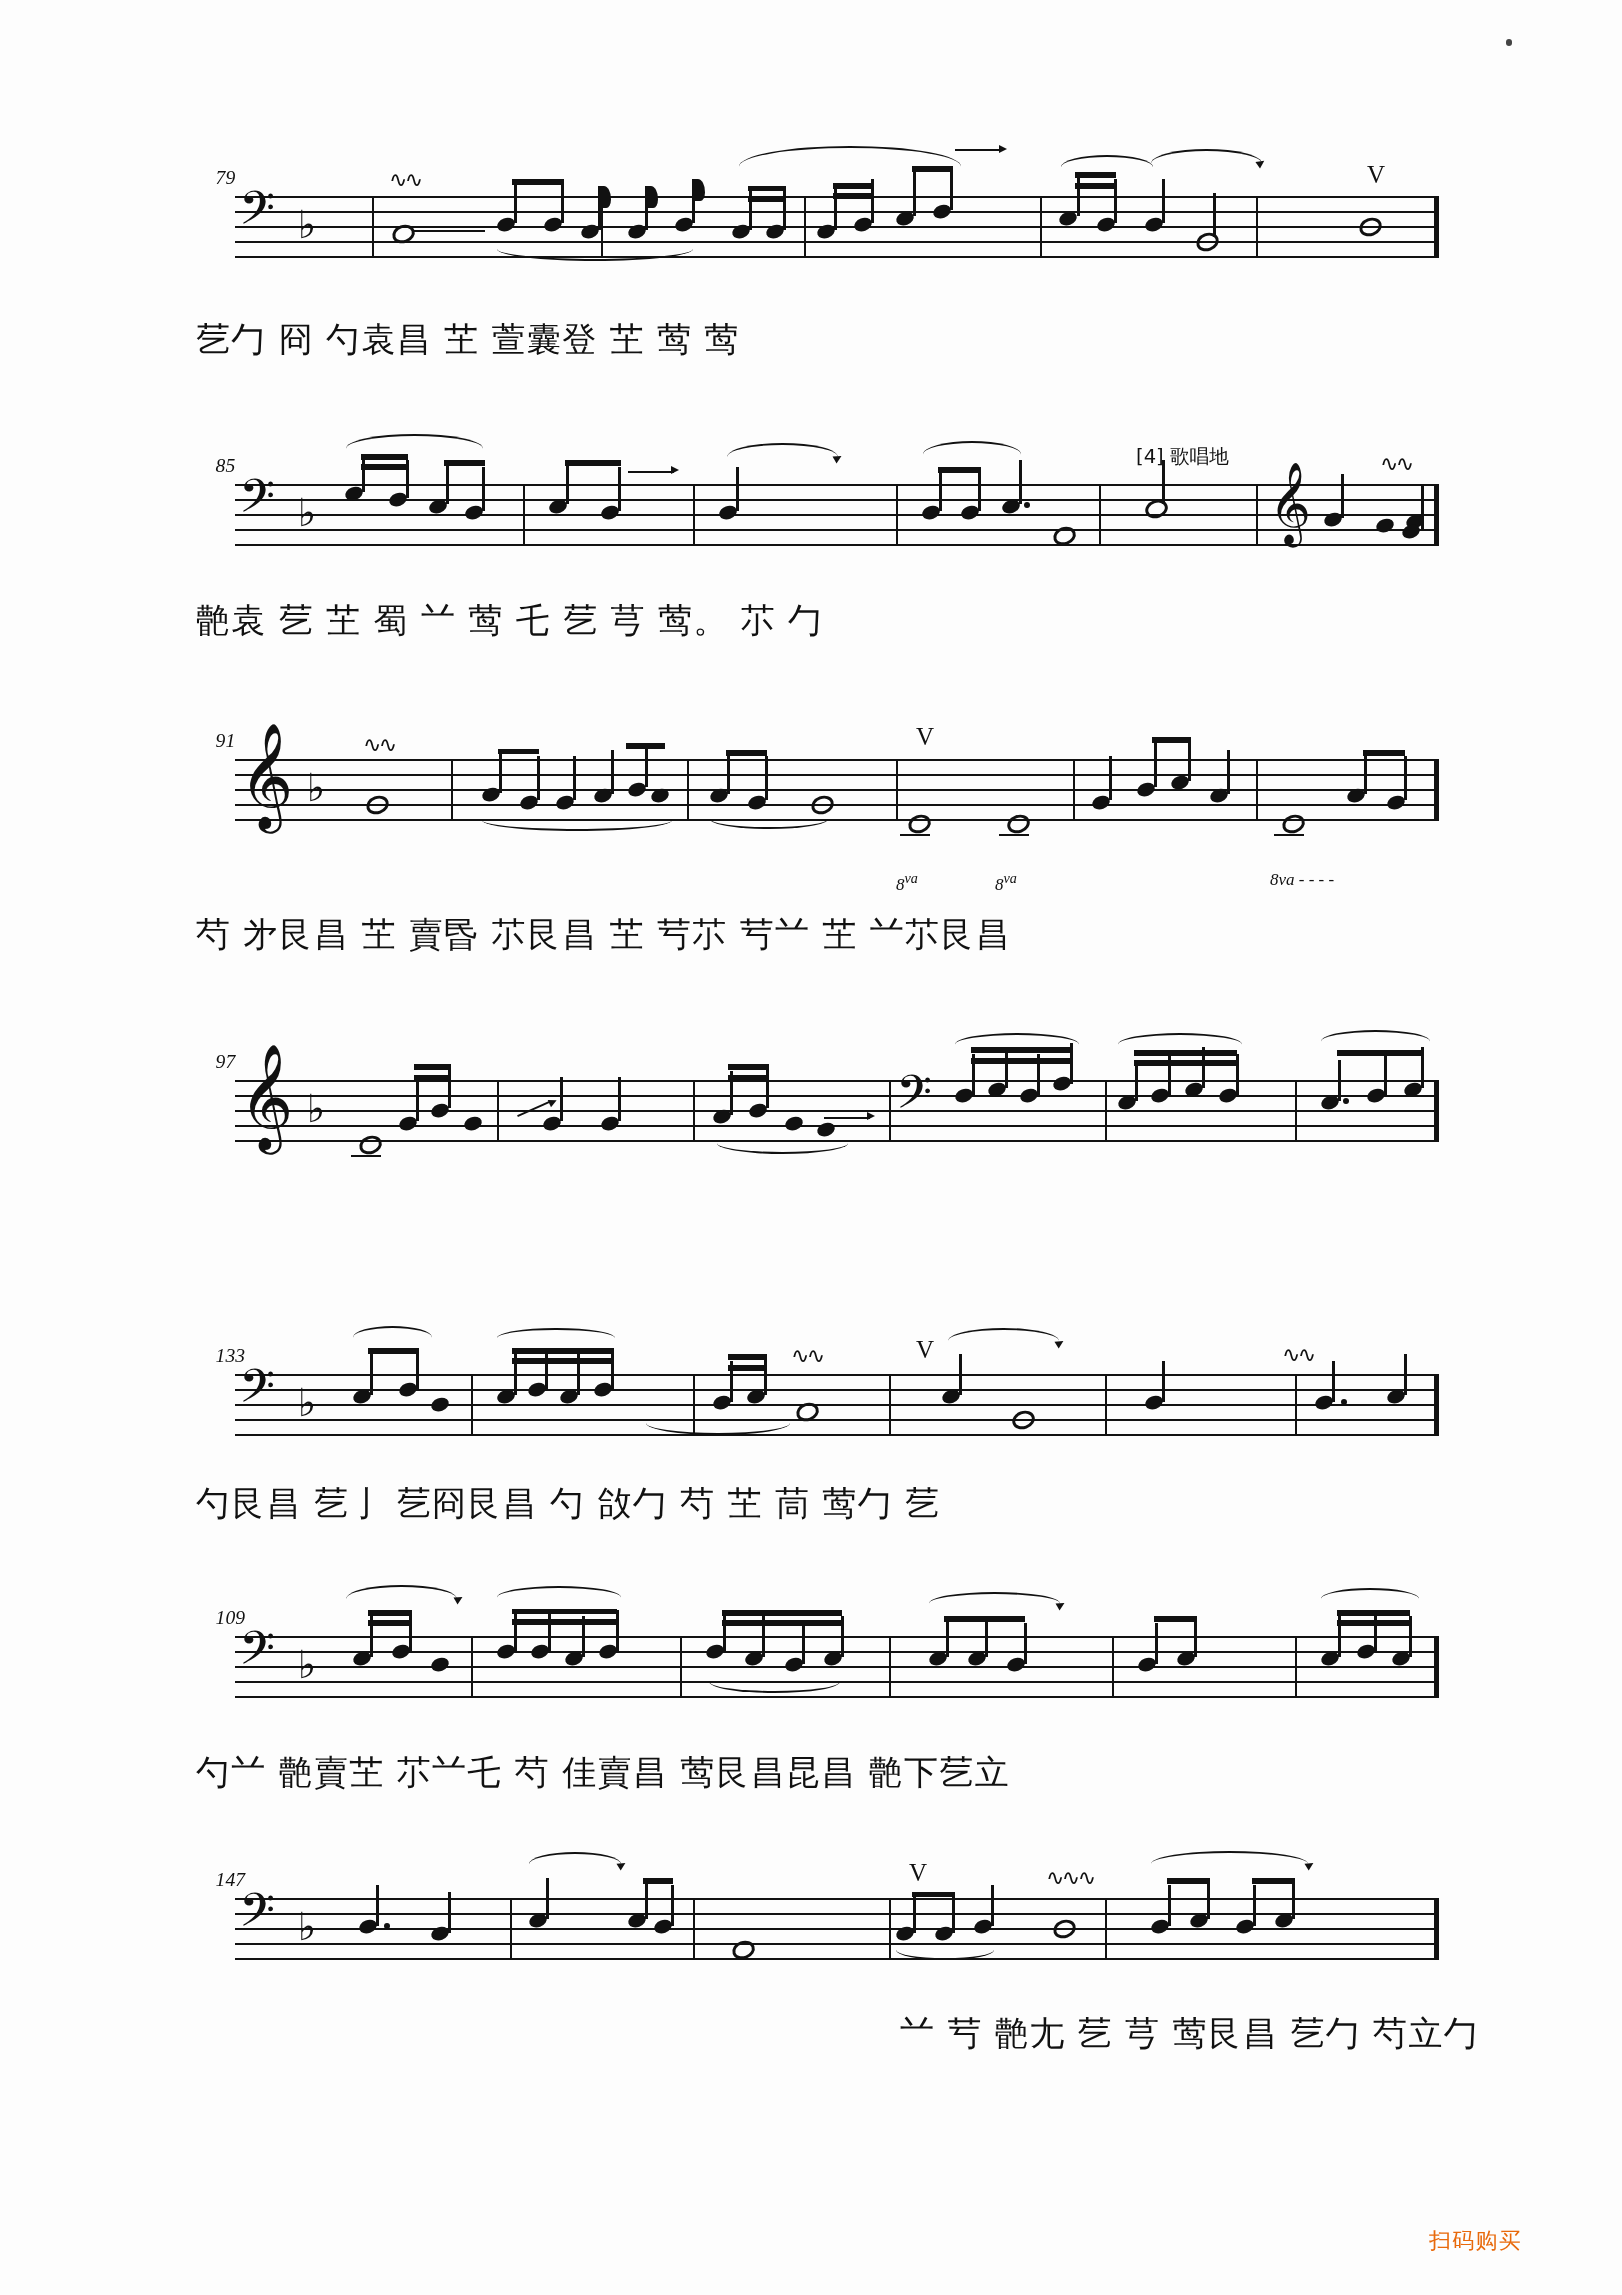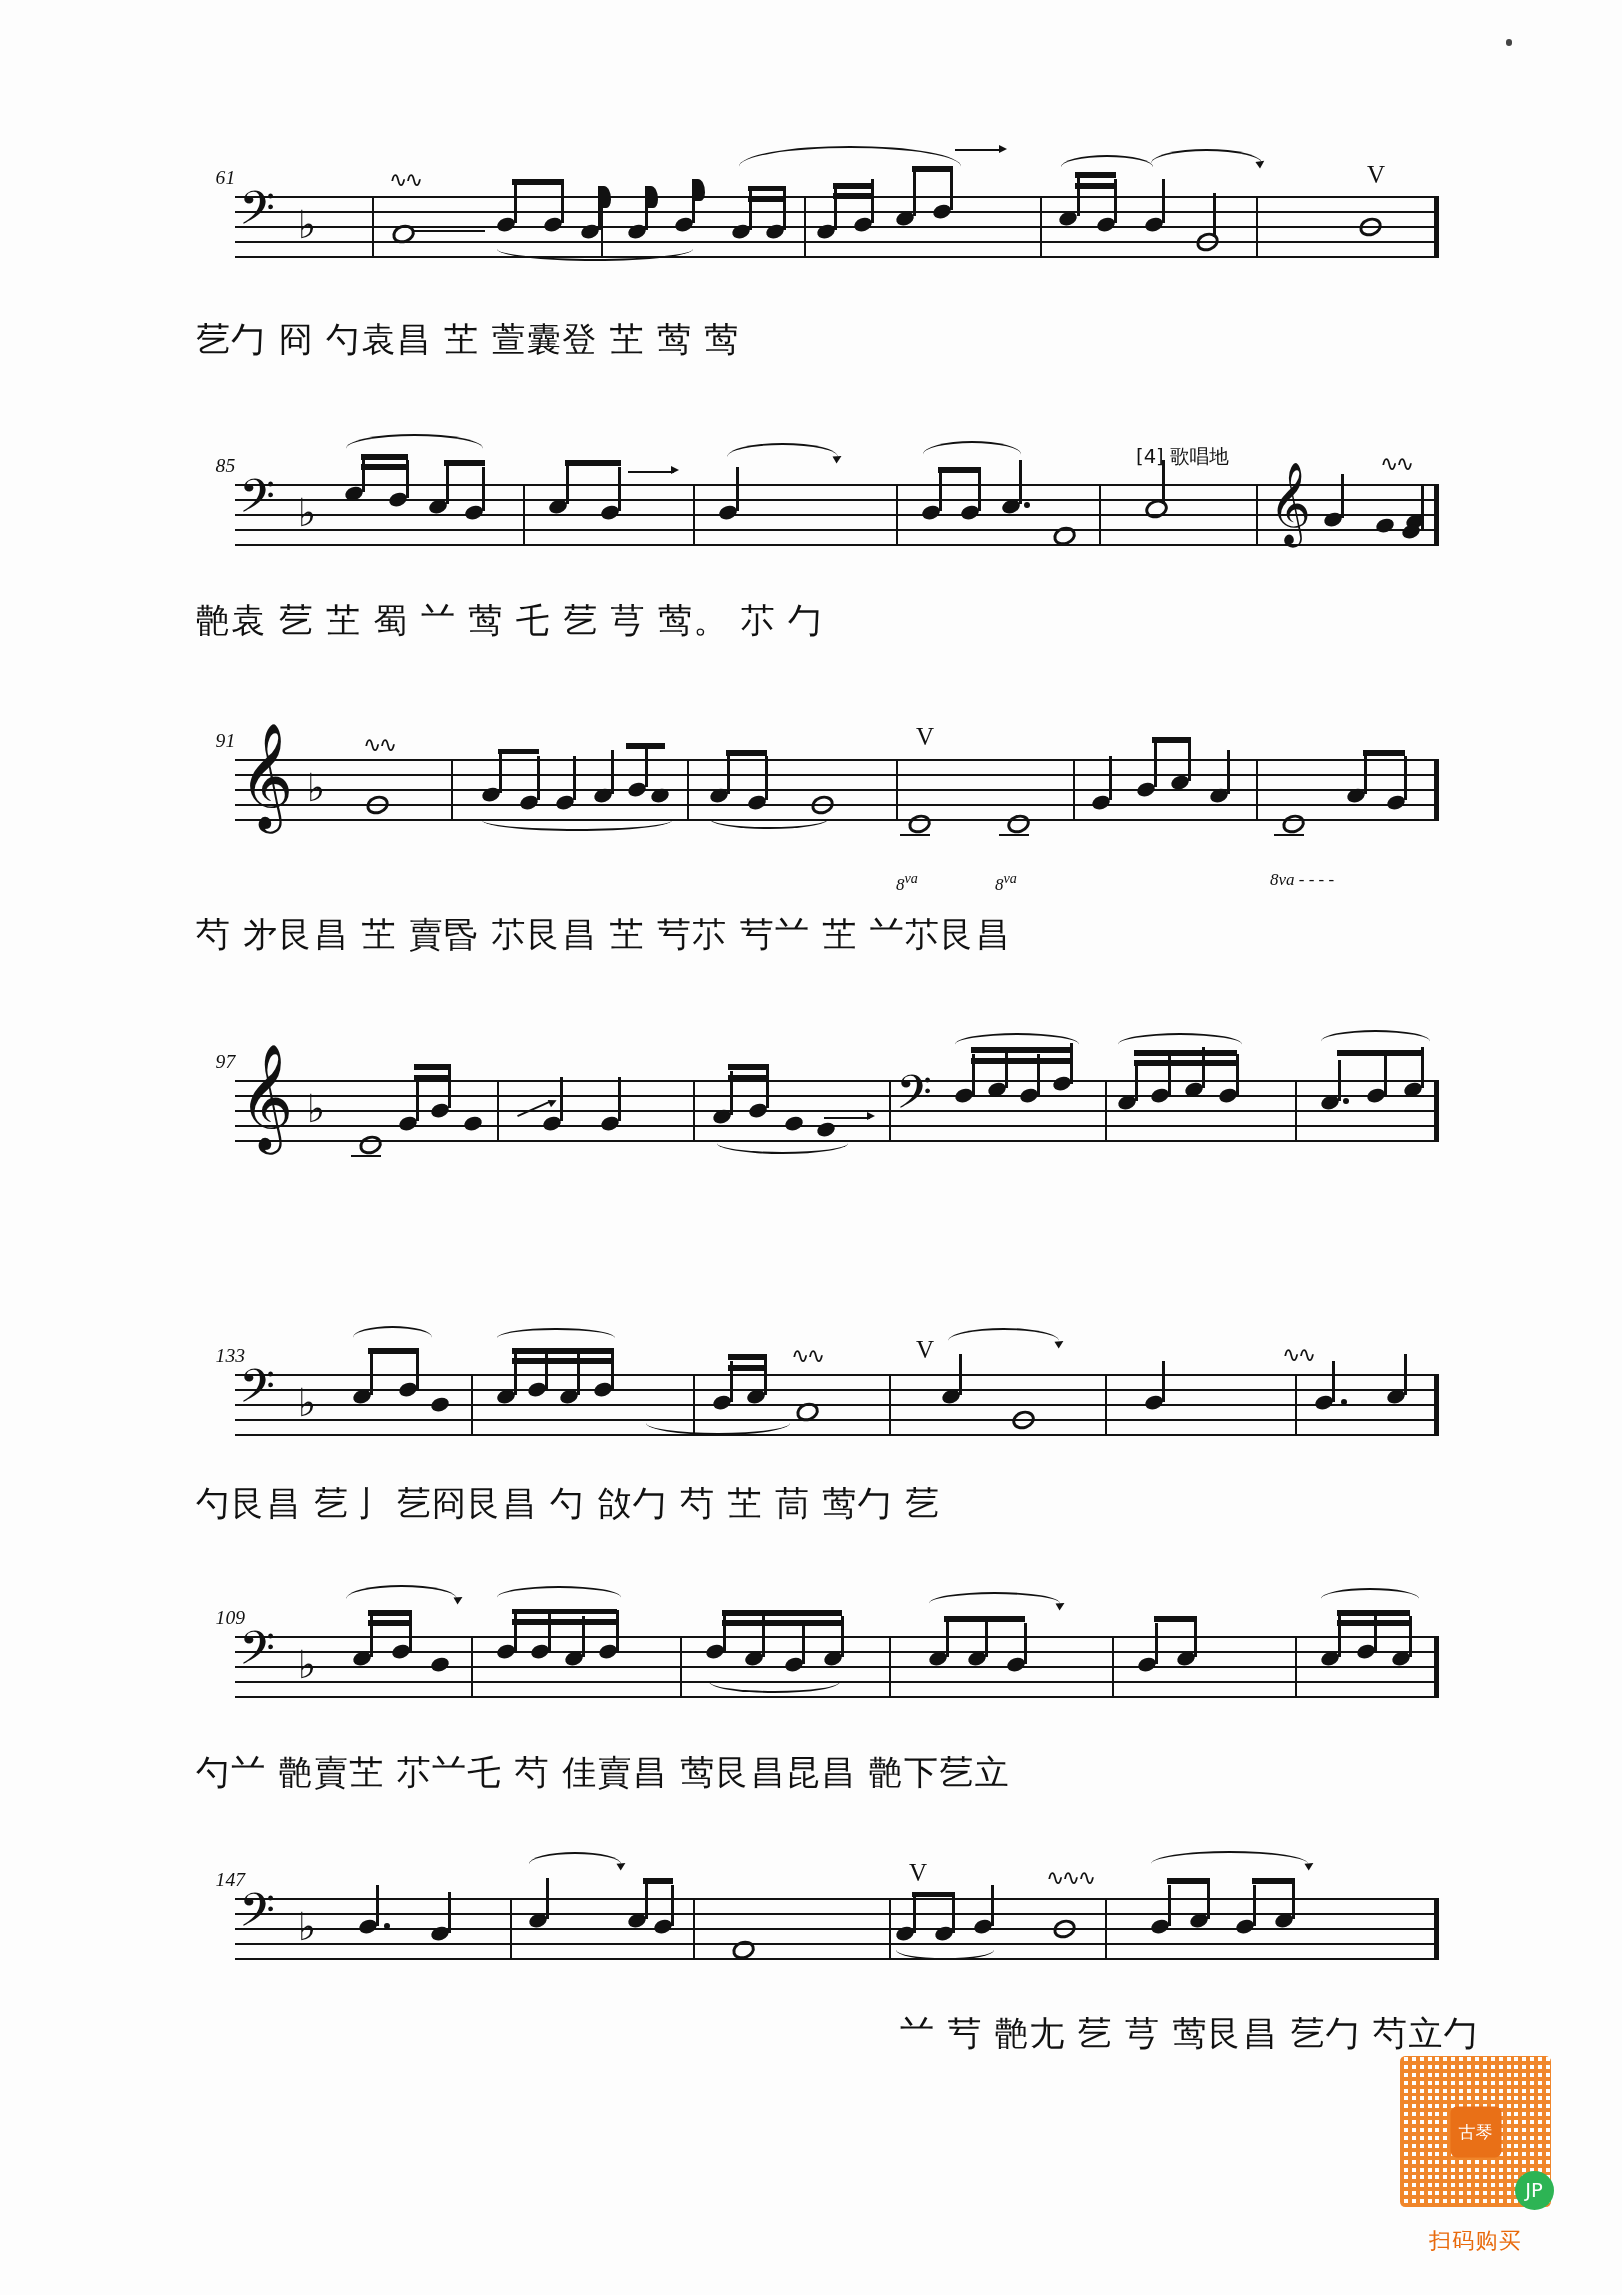--- a/index.html
+++ b/index.html
@@ -294,21 +294,21 @@
   }
 </style>
 </head>
 <body>
 
 <div class="page">
 
   <div class="corner-mark" style="right:111px; top:39px;"></div>
 
   <div class="system" style="top:196px;">
-    <div class="measure-number">61</div>
+    <div class="measure-number">79</div>
     <div class="staff">
       <div class="line"></div>
       <div class="line"></div>
       <div class="line"></div>
       <div class="line"></div>
       <div class="line"></div>
 
       <div class="clef bass" style="left:3.9px;">𝄢</div>
       <div class="keysig" style="left:63px; top:9.2px;">♭</div>
 
@@ -831,21 +831,17 @@
       <div class="beam" style="left:1017px; top:-19.6px; width:42px;"></div>
       <div class="slur" style="left:916px; top:-47px; width:157px; height:23.6px;"></div>
       <div class="arrow-head" style="left:1071px; top:-37px; transform:rotate(-32deg);"></div>
     </div>
   </div>
 
   <div class="tab-row" style="top:2015px;text-align:right;">䒑 䒓 䒐尢 䒗 芎   莺艮昌 䒗勹 芍立勹</div>
 
 
   <div class="qr-block">
-    <div class="qr-code">
-      <div class="qr-center">古琴</div>
-      <div class="qr-badge">JP</div>
-    </div>
     <div class="qr-caption">扫码购买</div>
   </div>
 
 </div>
 
 
 </body></html>

